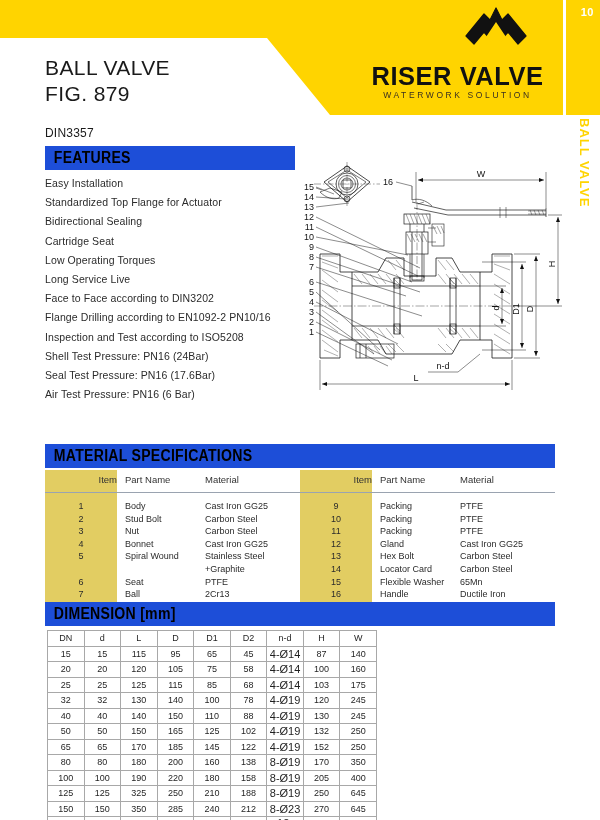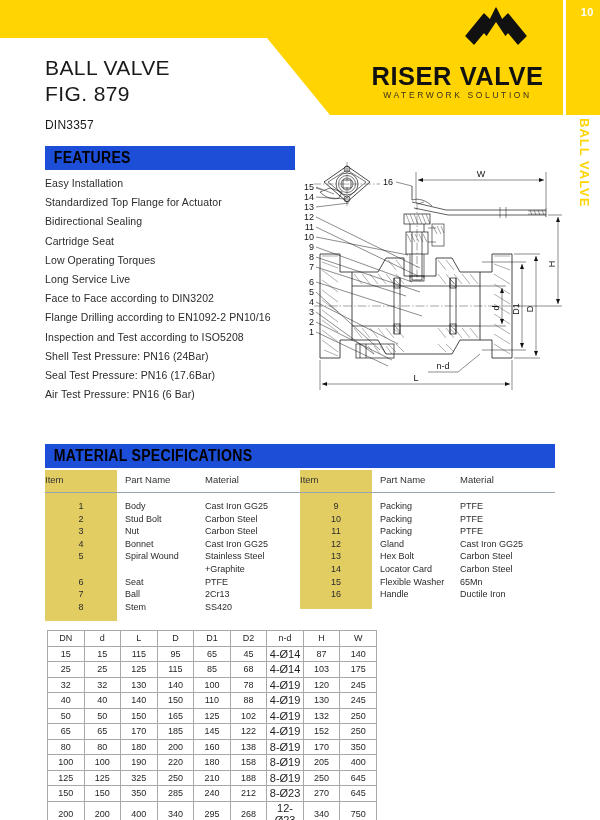--- a/index.html
+++ b/index.html
@@ -52,21 +52,21 @@
   }
   .logo-sub {
     position:absolute; top:84px; left:0; width:195px;
     text-align:center; color:#3a3020; font-size:8.5px;
     letter-spacing:2.6px;
   }
 
   .title-block { position:absolute; top:55px; left:45px; }
   .title-1 { font-size:21px; color:#1a1a1a; letter-spacing:.4px; line-height:1.25; font-weight:400; }
   .title-2 { font-size:21px; color:#1a1a1a; letter-spacing:.4px; line-height:1.25; font-weight:400; }
-  .title-3 { font-size:12px; color:#1a1a1a; letter-spacing:.2px; margin-top:10px; }
+  .title-3 { font-size:12px; color:#1a1a1a; letter-spacing:.2px; margin-top:18px; }
 
   
   .sec-bar {
     position:absolute; background:#1d4ed8; height:24px;
     display:flex; align-items:center;
   }
   .sec-bar span {
     color:#000; font-weight:bold; font-size:16px;
     letter-spacing:.3px; padding-left:10px;
     transform: scaleX(.88); transform-origin:left center;
@@ -98,21 +98,21 @@
     font-size:9.5px; font-weight:400; color:#333;
     text-align:left; padding:4px 0 5px 0; height:22px;
     border-bottom:1px solid #9aa3b0;
   }
   .mat-inner td {
     font-size:9px; color:#2b2b2b; line-height:12.6px; padding:0;
   }
   .col-item { width:72px; background:#e2cd62; text-align:center; }
   .col-part { width:88px; padding-left:8px !important; }
   .col-mat  { width:95px; }
-  th.col-item { text-align:left; }
+  th.col-item { text-align:right; }
   th.col-part, th.col-mat { text-align:left; }
   .mat-body-pad { height:8px; }
   .mat-inner td.col-item { background:#e2cd62; }
   .mat-inner tr td.col-item { background:#e2cd62; }
 
   
   #dim-bar { top:602px; left:45px; width:510px; }
   .dim-tbl {
     position:absolute; top:630px; left:47px; width:330px;
     border-collapse:collapse; table-layout:fixed;
@@ -509,20 +509,23 @@
                   <td class="col-part mat-body-pad"></td>
                   <td class="col-mat mat-body-pad"></td>
                 </tr>
               </tbody>
         </table>
       </td>
     </tr>
   </tbody>
     </table>
 
+  <div class="sec-bar" id="dim-bar">
+    <span>DIMENSION [mm]</span>
+  </div>
   <table class="dim-tbl">
     <thead>
         <tr id="dim-head">
           <th>DN</th>
           <th>d</th>
           <th>L</th>
           <th>D</th>
           <th>D1</th>
           <th>D2</th>
           <th>n-d</th>
@@ -536,20 +539,31 @@
           <td>15</td>
           <td>115</td>
           <td>95</td>
           <td>65</td>
           <td>45</td>
           <td class="c-nd">4-Ø14</td>
           <td>87</td>
           <td>140</td>
         </tr>
         <tr>
+          <td>20</td>
+          <td>20</td>
+          <td>120</td>
+          <td>105</td>
+          <td>75</td>
+          <td>58</td>
+          <td class="c-nd">4-Ø14</td>
+          <td>100</td>
+          <td>160</td>
+        </tr>
+        <tr>
           <td>25</td>
           <td>25</td>
           <td>125</td>
           <td>115</td>
           <td>85</td>
           <td>68</td>
           <td class="c-nd">4-Ø14</td>
           <td>103</td>
           <td>175</td>
         </tr>

